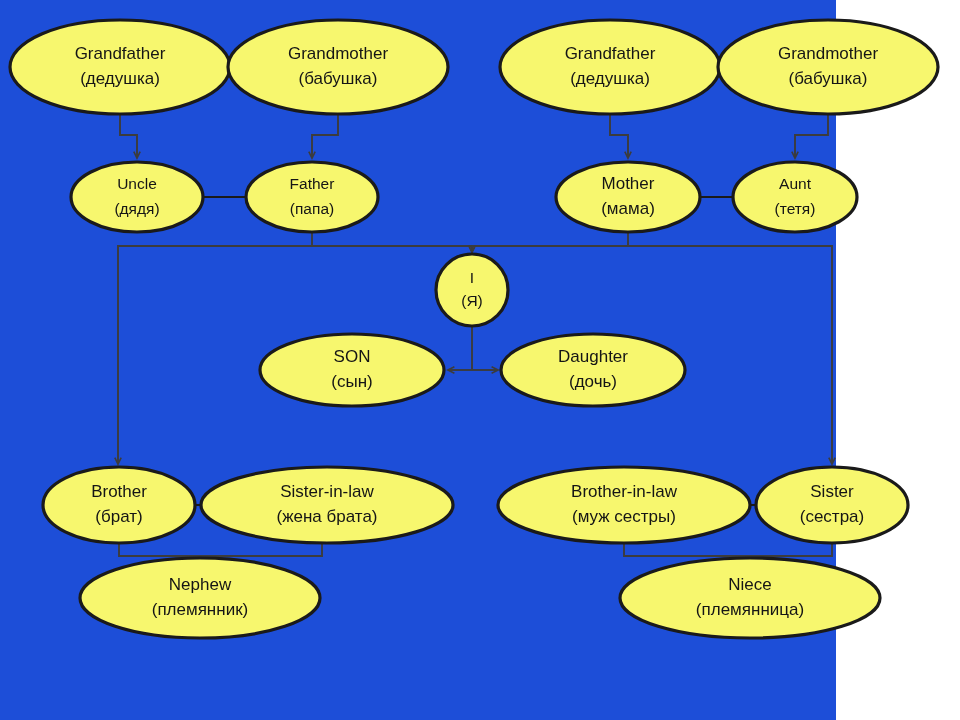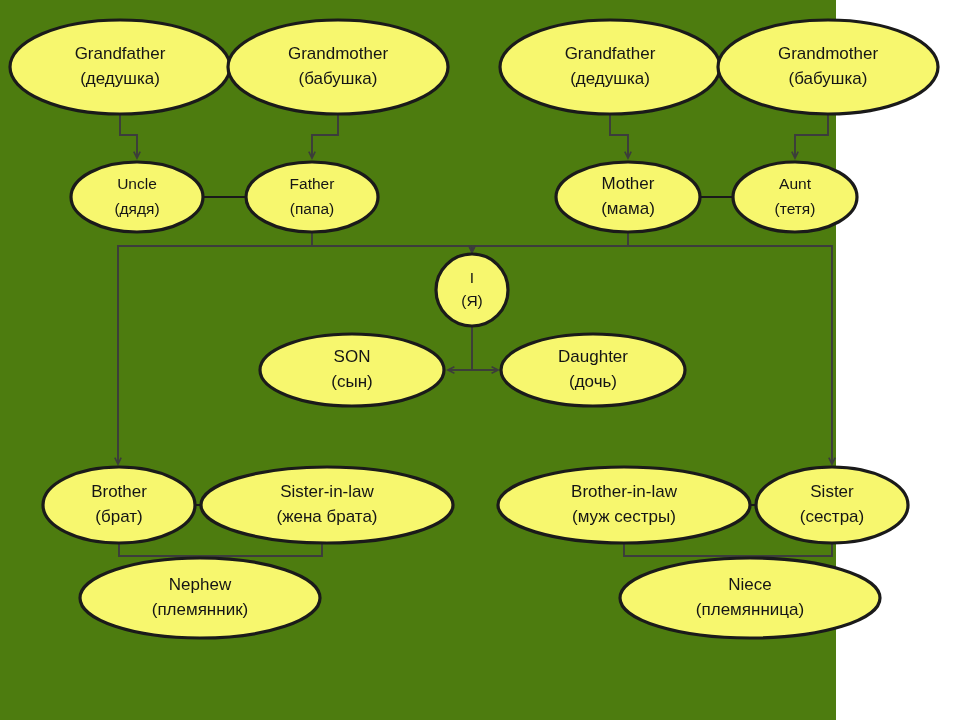--- a/index.html
+++ b/index.html
@@ -10,21 +10,21 @@
   body {
     width: 960px;
     height: 720px;
     font-family: "Liberation Sans", sans-serif;
     overflow: hidden;
   }
   #diagram-root {
     position: relative;
     width: 836px;
     height: 720px;
-    background: #4d7c0f;
+    background: #1d4ed8;
   }
   svg#family-tree {
     display: block;
     width: 960px;
     height: 720px;
   }
   .node-shape {
     stroke: #1a1a1a;
     stroke-width: 3.2;
   }

